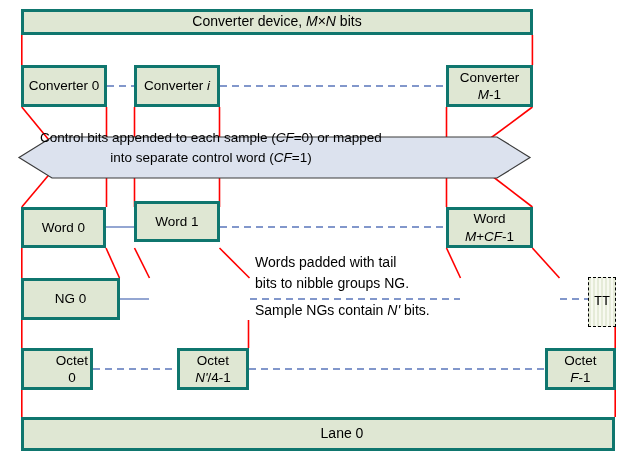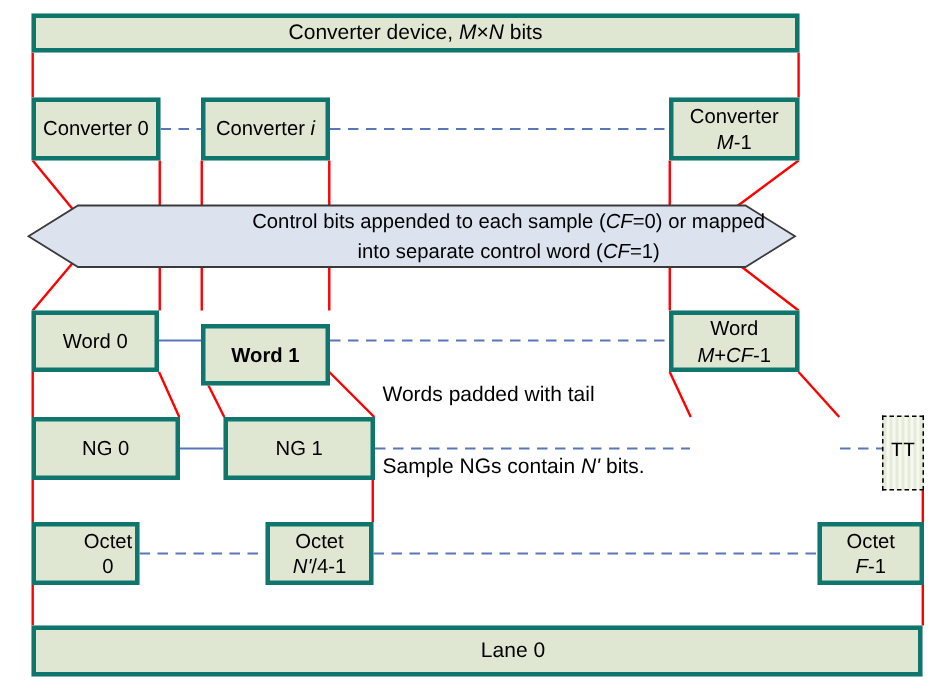--- a/index.html
+++ b/index.html
@@ -27,22 +27,22 @@
     text-align:center;font-size:13.5px;line-height:1.28;
   }
   .wide{font-size:14px;}
   .bt{display:block;}
   .it{font-style:italic;}
   #tt-box{
     border:1.6px dashed #000;
     background:repeating-linear-gradient(90deg,#e5ebd8 0px,#e5ebd8 2px,#f7f9f0 2px,#f7f9f0 4px);
   }
   #banner-text{
-    position:absolute;left:40px;top:137px;width:470px;height:41px;
-    display:flex;align-items:center;justify-content:flex-end;text-align:center;
+    position:absolute;left:40px;top:127px;width:470px;height:41px;
+    display:flex;align-items:center;justify-content:flex-start;text-align:center;
     font-size:13.5px;line-height:1.45;
   }
   .note{
     position:absolute;left:255px;font-size:14px;line-height:21px;text-align:left;
     white-space:nowrap;
   }
   #note-a{top:252px;}
   #note-b{top:300px;}
 </style>
 </head>
@@ -109,39 +109,37 @@
     <span class="bt"><span>Converter</span><br><span class="it">M</span><span>-1</span></span>
   </div>
 
   <div id="banner-text">
     <span class="bt"><span>Control bits appended to each sample (</span><span class="it">CF</span><span>=0) or mapped</span><br><span>into separate control word (</span><span class="it">CF</span><span>=1)</span></span>
   </div>
 
   <div class="box" style="left:21px;top:207px;width:85px;height:41px;">
     <span class="bt">Word 0</span>
   </div>
-  <div class="box" style="left:134px;top:216px;width:86px;height:41px;font-weight:bold;">
+  <div class="box" style="left:134px;top:201px;width:86px;height:41px;">
     <span class="bt">Word 1</span>
   </div>
   <div class="box" style="left:446px;top:207px;width:87px;height:41px;">
     <span class="bt"><span>Word</span><br><span class="it">M</span><span>+</span><span class="it">CF</span><span>-1</span></span>
   </div>
 
   <div class="box" style="left:21px;top:278px;width:99px;height:42px;">
     <span class="bt">NG 0</span>
   </div>
-  <div class="box" style="left:149px;top:278px;width:101px;height:42px;">
-    <span class="bt">NG 1</span>
-  </div>
   <div class="box" id="tt-box" style="left:588px;top:277px;width:28px;height:50px;font-family:Liberation Mono, monospace;">
     <span class="bt">TT</span>
   </div>
 
   <div class="note" id="note-a">
     <span class="bt">Words padded with tail</span>
+    <span class="bt">bits to nibble groups NG.</span>
   </div>
   <div class="note" id="note-b">
     <span class="bt"><span>Sample NGs contain </span><span class="it">N'</span><span> bits.</span></span>
   </div>
 
   <div class="box" style="left:21px;top:348px;width:72px;height:42px;padding-left:30px;">
     <span class="bt">Octet 0</span>
   </div>
   <div class="box" style="left:177px;top:348px;width:72px;height:42px;">
     <span class="bt"><span>Octet</span><br><span class="it">N'</span><span>/4-1</span></span>

